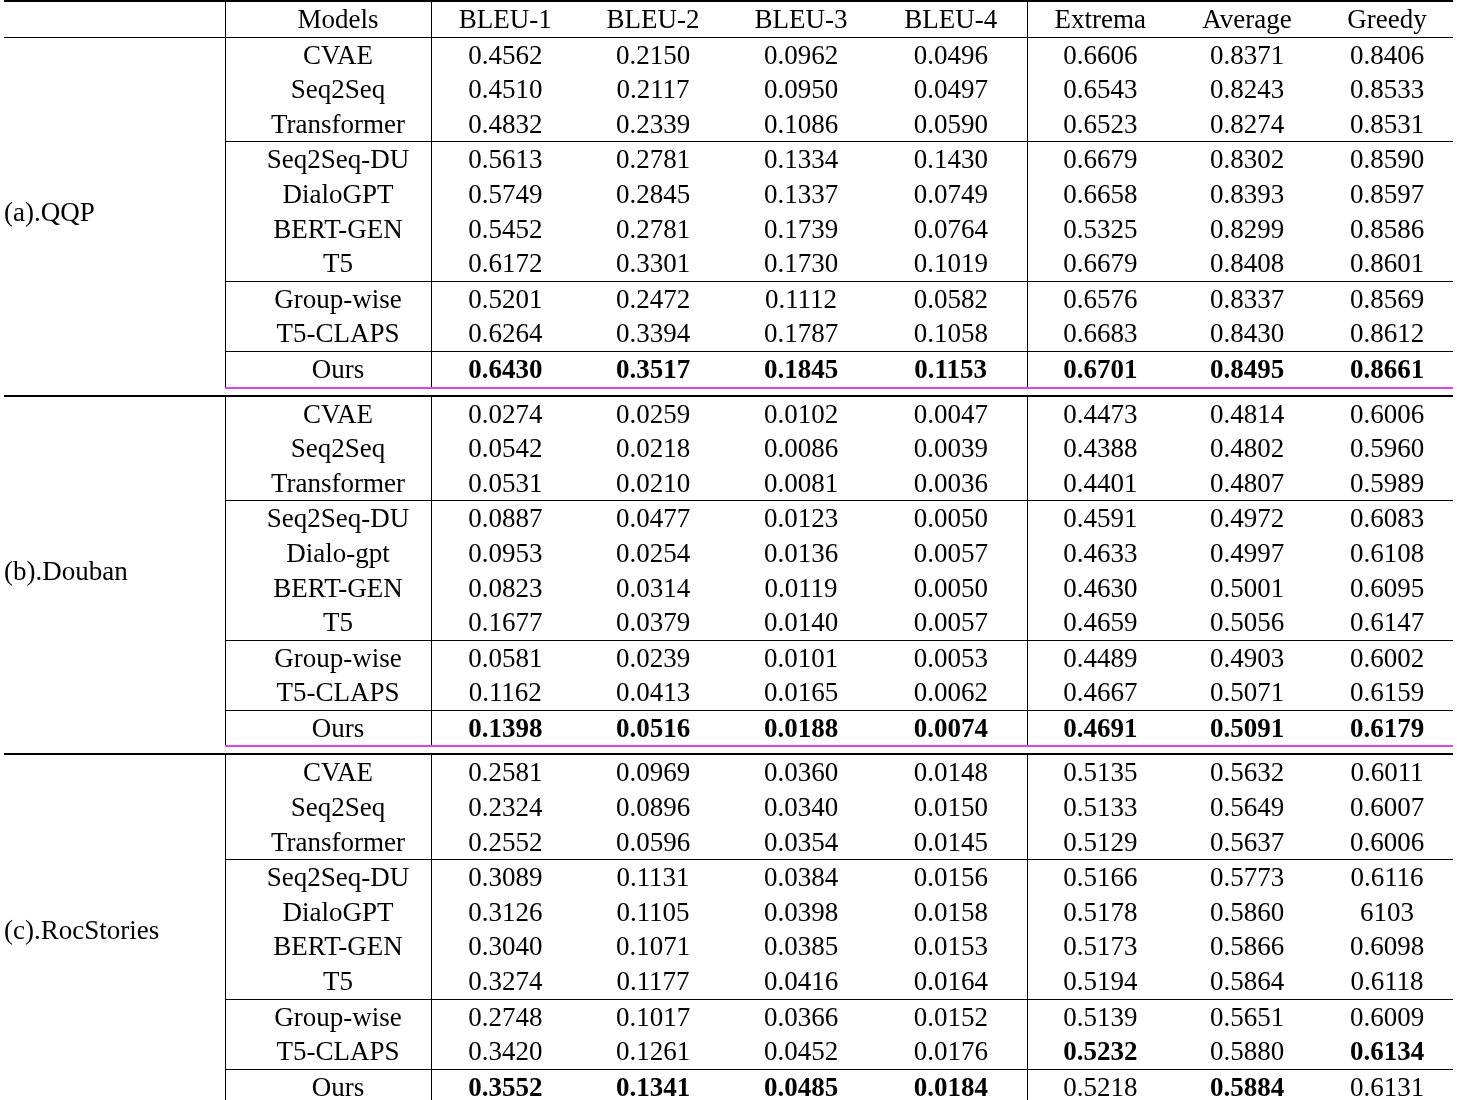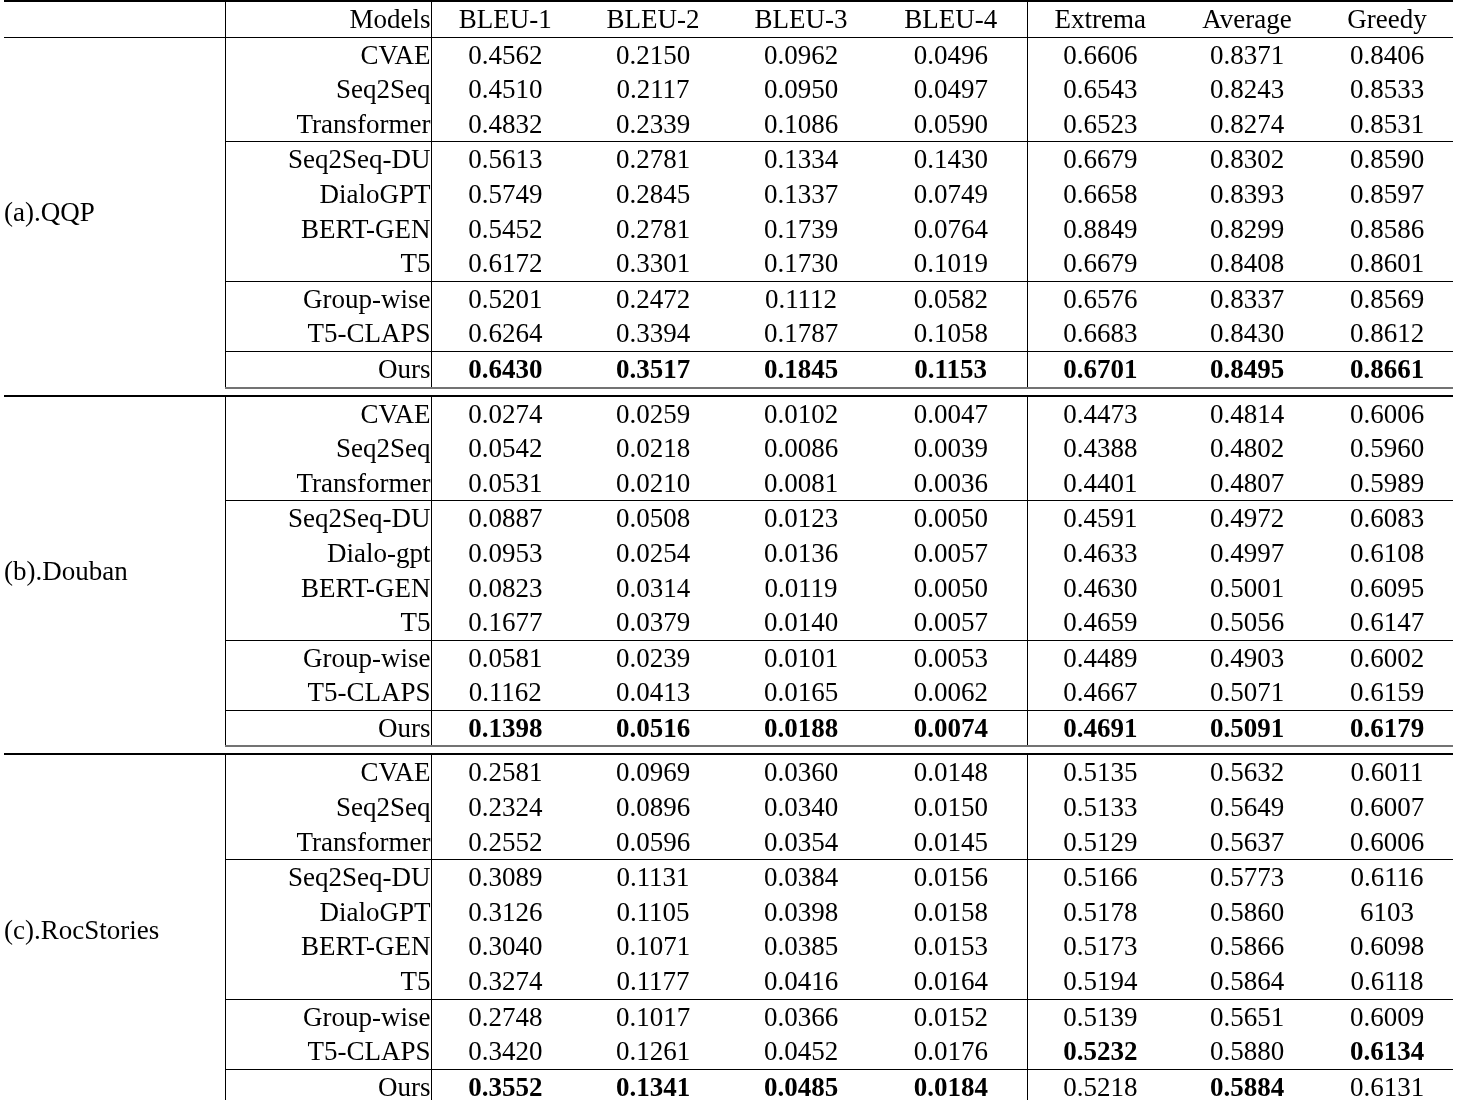--- a/index.html
+++ b/index.html
@@ -12,25 +12,25 @@
   col.c-b1 { width: 148px; }
   col.c-b2 { width: 148px; }
   col.c-b3 { width: 148px; }
   col.c-b4 { width: 152px; }
   col.c-ex { width: 146px; }
   col.c-av { width: 148px; }
   col.c-gr { width: 132px; }
   .top-rule { border-top: 2px solid #000; }
   .head-rule { border-bottom: 1.5px solid #000; }
   .vr { border-right: 1.5px solid #000; }
-  .model { text-align: right; padding-left: 20px; }
+  .model { text-align: center; padding-left: 20px; }
   .num { text-align: center; }
   .ds { text-align: left; vertical-align: middle; }
   .grp-top td.g { border-top: 1.5px solid #000; }
-  .sec-end td { border-bottom: 2px solid #737373; }
+  .sec-end td { border-bottom: 2px solid #d946ef; }
   .gap-row td { height: 6px; line-height: 6px; padding: 0; border-bottom: 2px solid #000; }
   .bold { font-weight: bold; font-family: Liberation Serif, serif; }
   th { font-weight: normal; }
 </style>
 </head>
 <body>
 
 <div id="tbl-wrap">
   <table id="results-table">
     <colgroup>
@@ -108,21 +108,21 @@
           <td class="num g">0.6658</td>
           <td class="num g">0.8393</td>
           <td class="num g">0.8597</td>
         </tr>
         <tr>
           <td class="model vr g">BERT-GEN</td>
           <td class="num g">0.5452</td>
           <td class="num g">0.2781</td>
           <td class="num g">0.1739</td>
           <td class="num g vr">0.0764</td>
-          <td class="num g">0.8849</td>
+          <td class="num g">0.5325</td>
           <td class="num g">0.8299</td>
           <td class="num g">0.8586</td>
         </tr>
         <tr>
           <td class="model vr g">T5</td>
           <td class="num g">0.6172</td>
           <td class="num g">0.3301</td>
           <td class="num g">0.1730</td>
           <td class="num g vr">0.1019</td>
           <td class="num g">0.6679</td>
@@ -197,21 +197,21 @@
           <td class="num g">0.0210</td>
           <td class="num g">0.0081</td>
           <td class="num g vr">0.0036</td>
           <td class="num g">0.4401</td>
           <td class="num g">0.4807</td>
           <td class="num g">0.5989</td>
         </tr>
         <tr class="grp-top">
           <td class="model vr g">Seq2Seq-DU</td>
           <td class="num g">0.0887</td>
-          <td class="num g">0.0508</td>
+          <td class="num g">0.0477</td>
           <td class="num g">0.0123</td>
           <td class="num g vr">0.0050</td>
           <td class="num g">0.4591</td>
           <td class="num g">0.4972</td>
           <td class="num g">0.6083</td>
         </tr>
         <tr>
           <td class="model vr g">Dialo-gpt</td>
           <td class="num g">0.0953</td>
           <td class="num g">0.0254</td>

